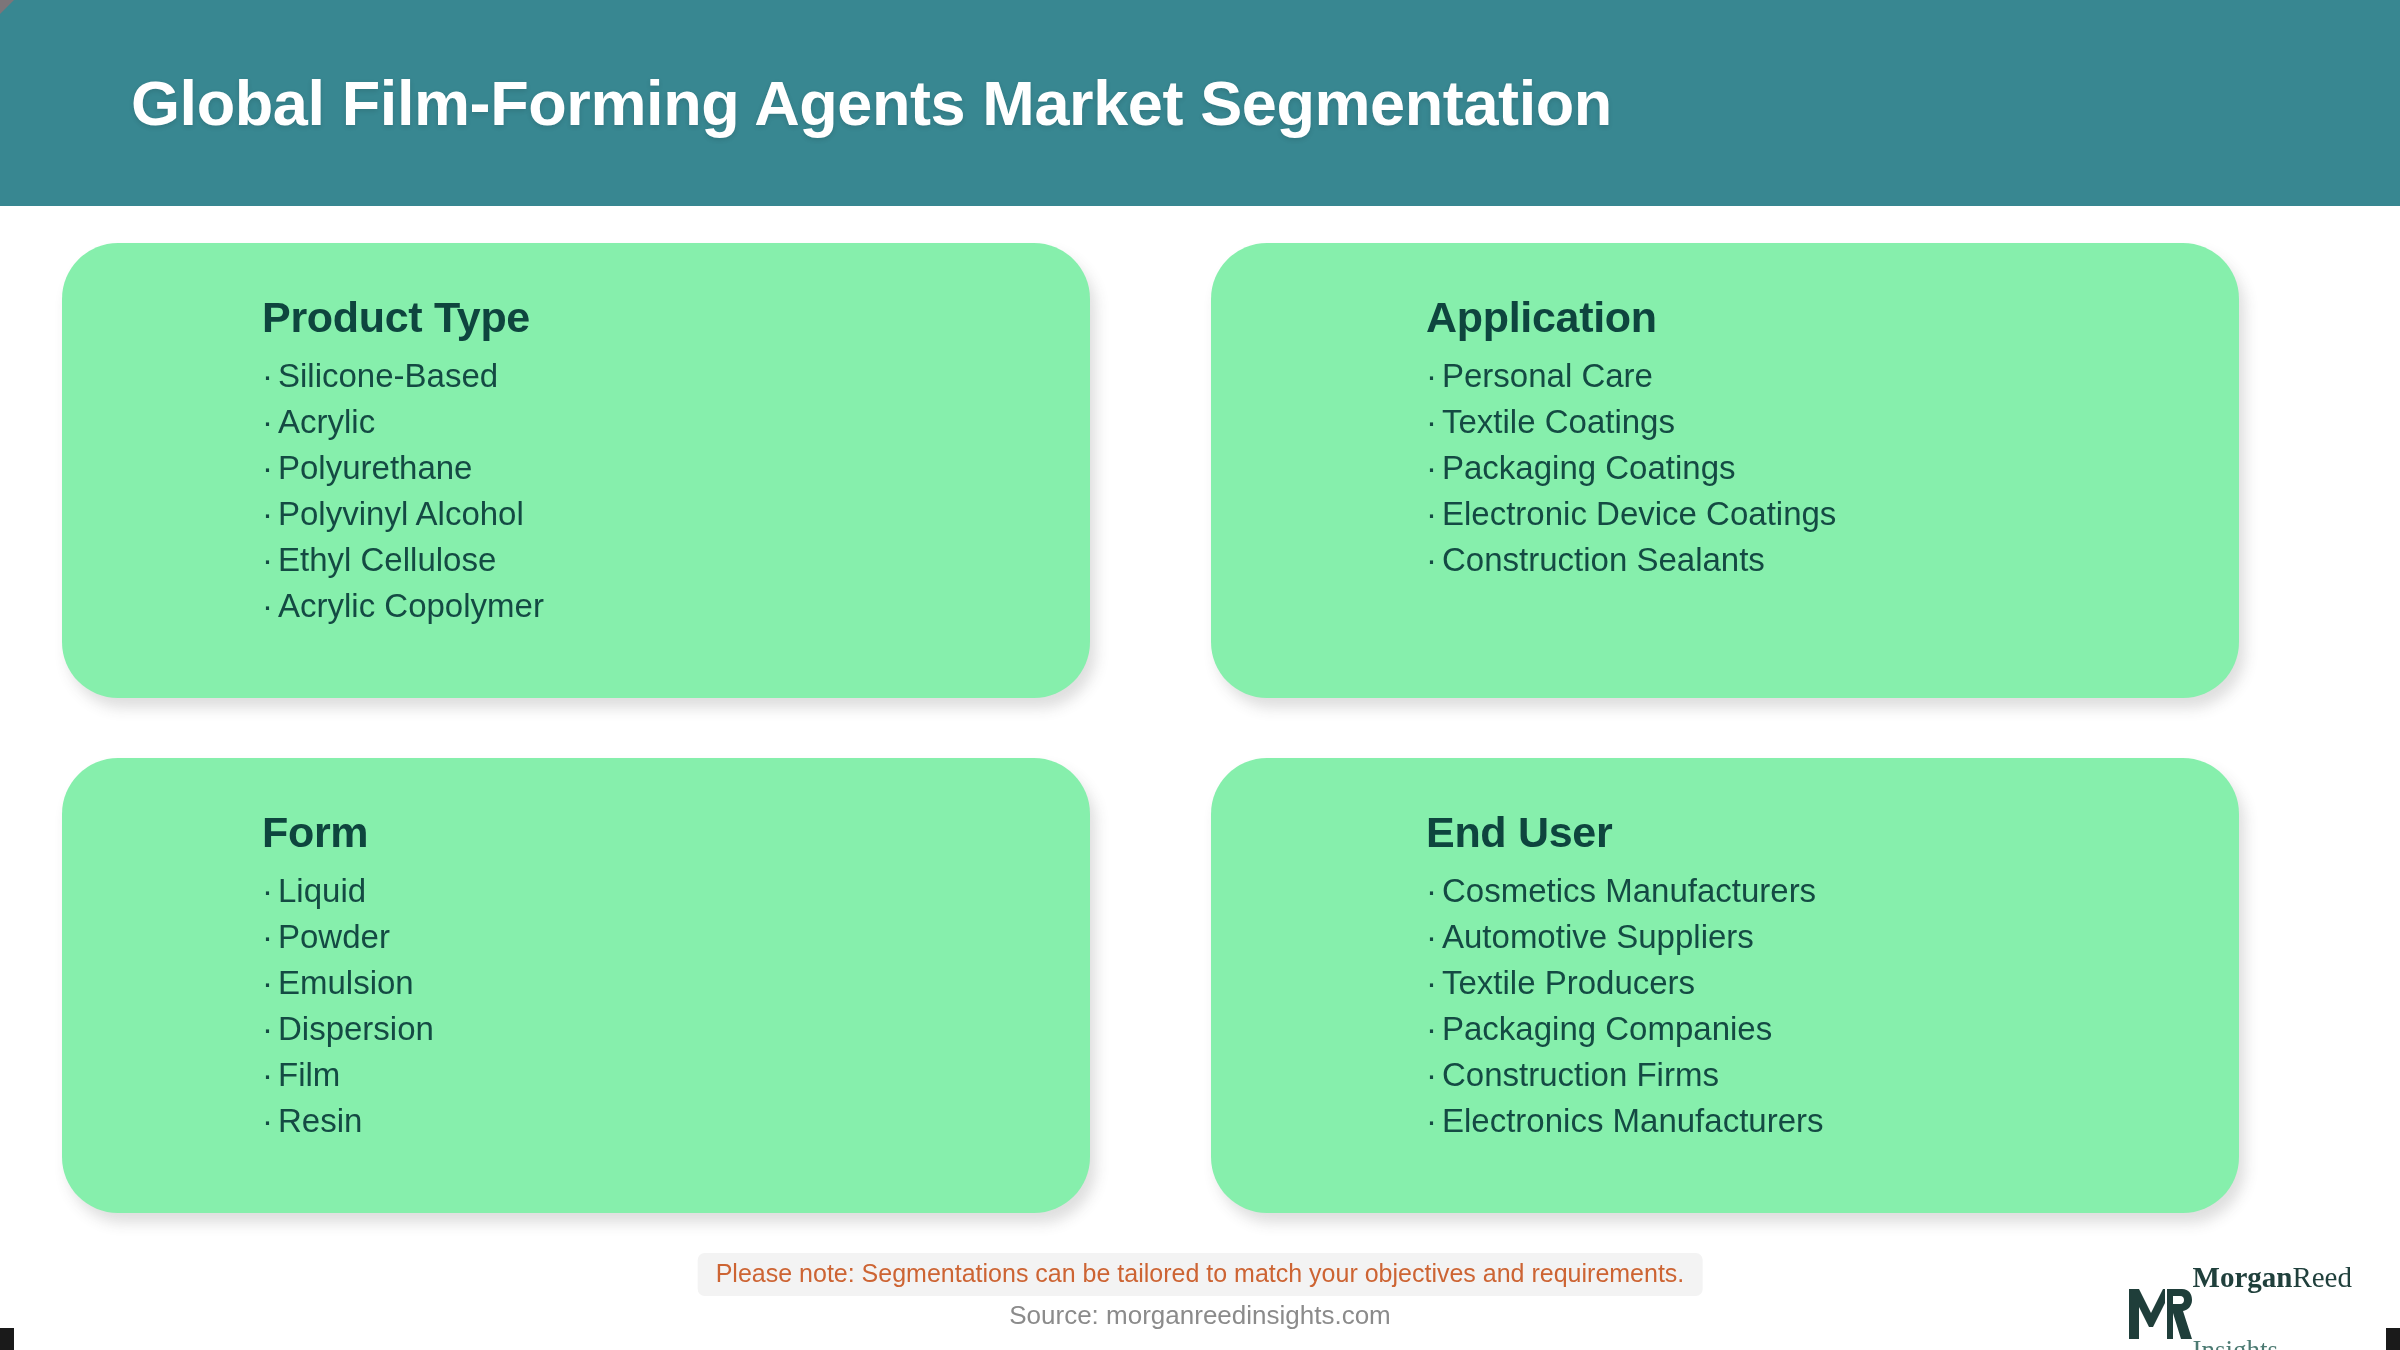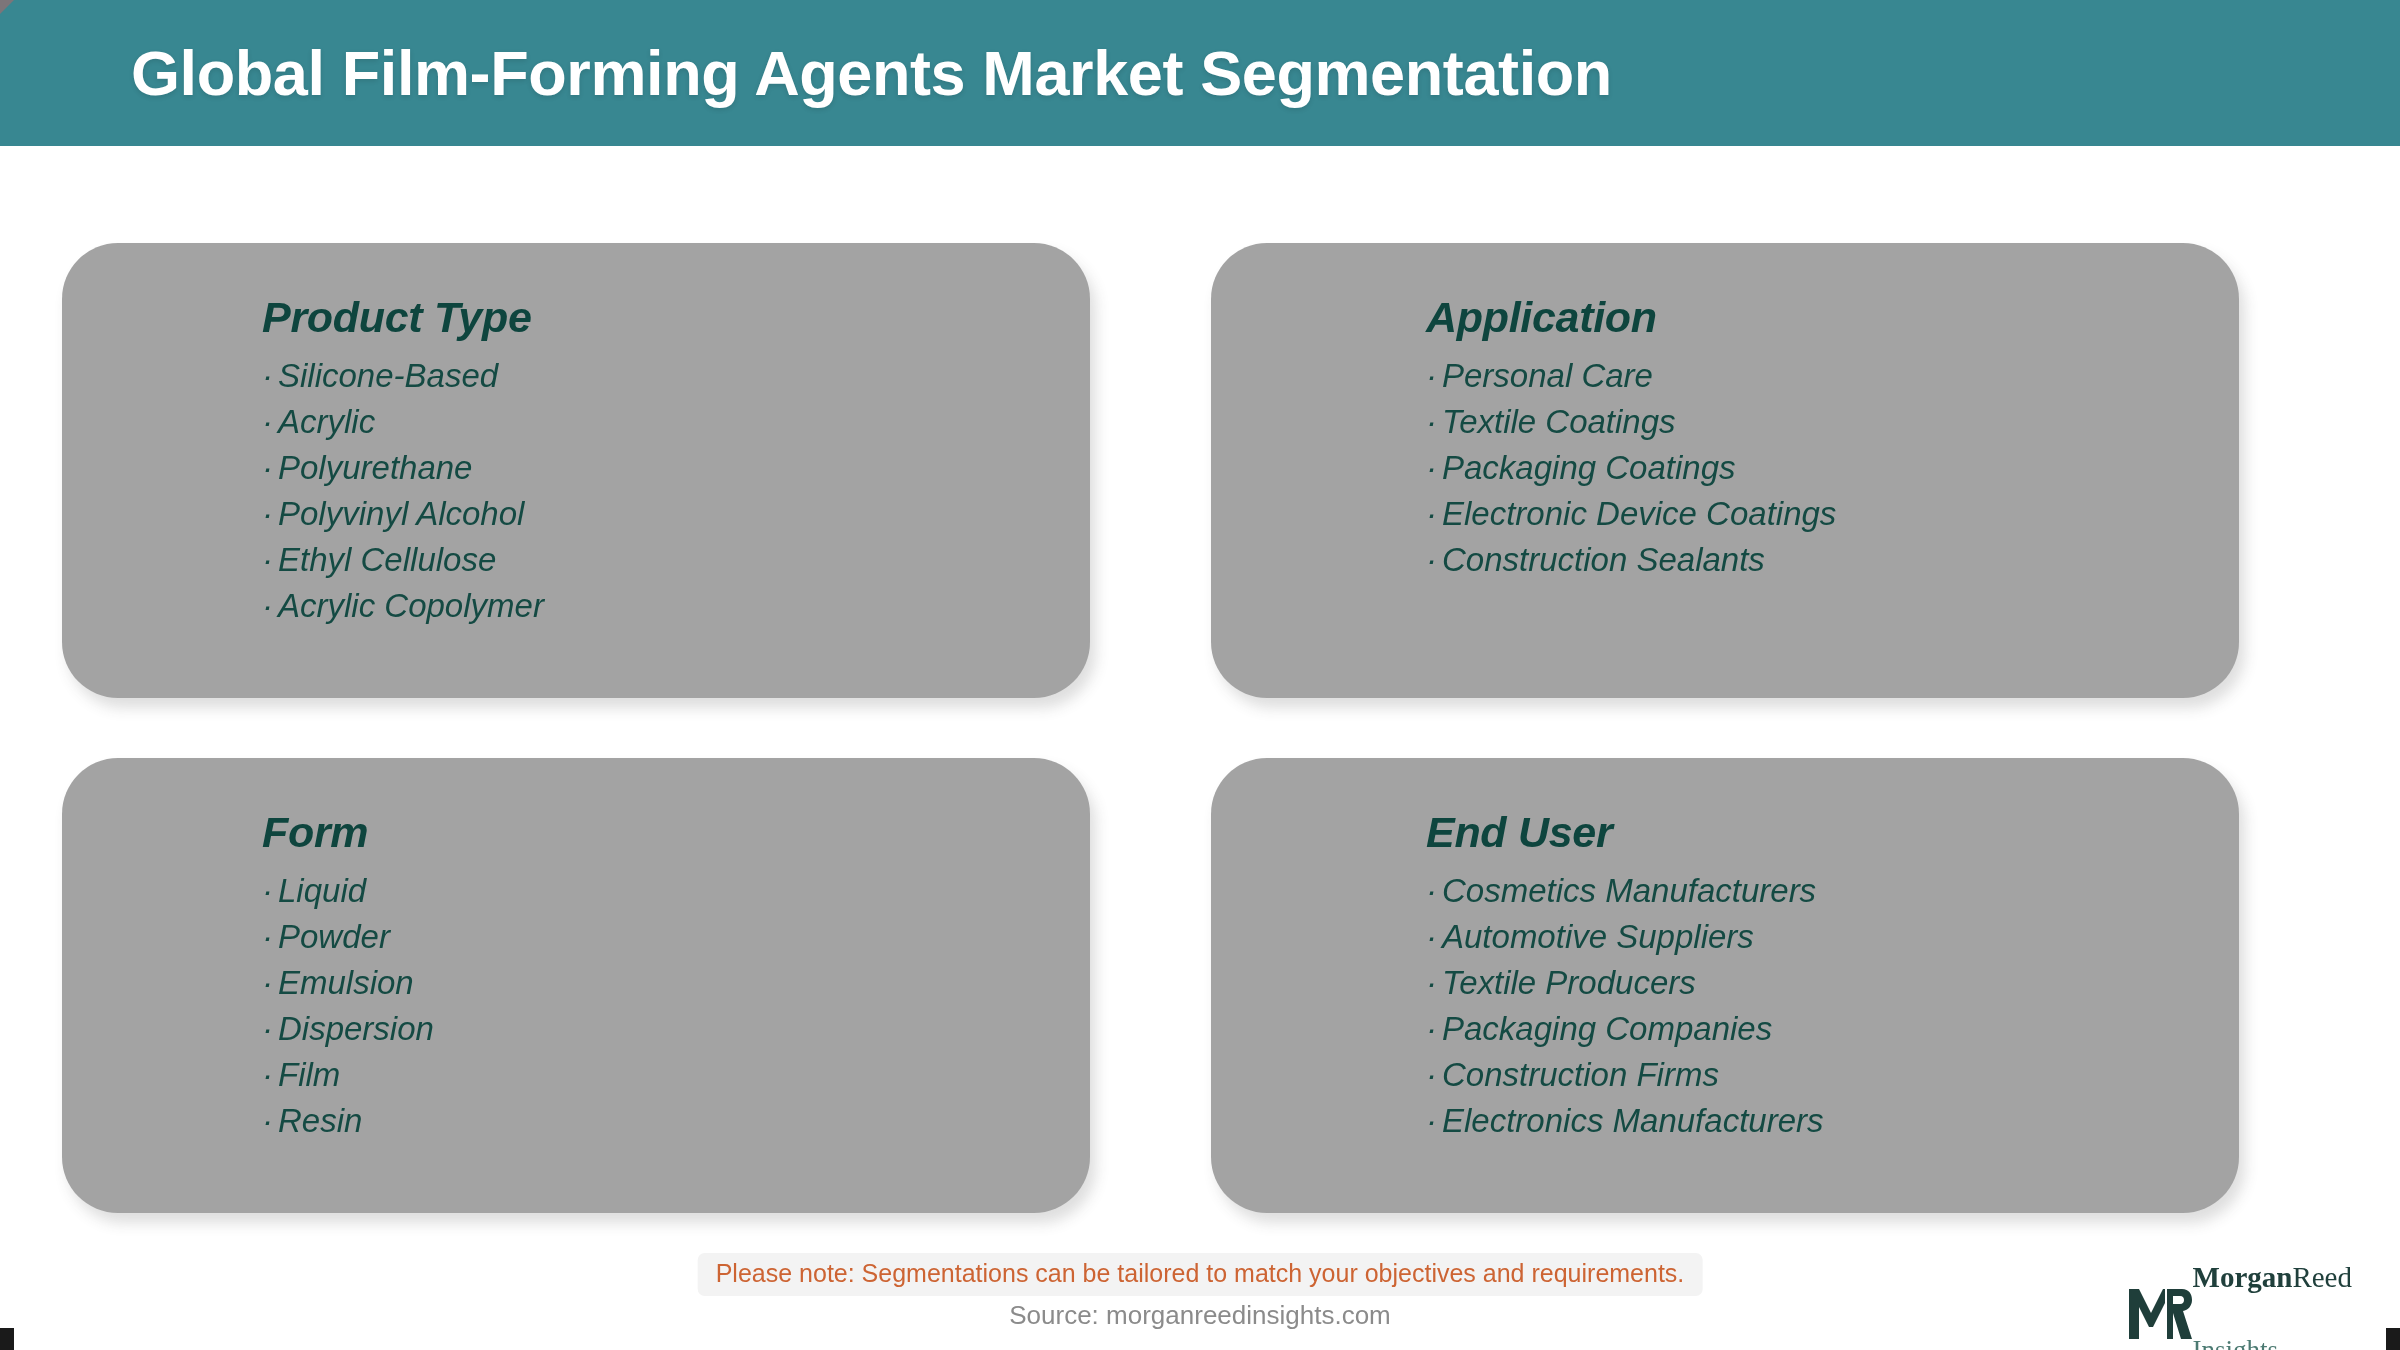--- a/index.html
+++ b/index.html
@@ -17,21 +17,21 @@
     width:2400px;
     height:1350px;
     background:#FFFFFF;
   }
 
   
   #header-bar {
     position:absolute;
     left:0; top:0;
     width:2400px;
-    height:146px;
+    height:206px;
     background:#388791;
     display:flex;
     align-items:center;
   }
   #header-corner-artifact {
     position:absolute;
     left:0; top:0;
     width:14px; height:14px;
     background:#7C7579;
     clip-path:polygon(0 0, 100% 0, 0 100%);
@@ -42,24 +42,23 @@
     font-size:63px;
     font-weight:bold;
     letter-spacing:-0.4px;
     white-space:nowrap;
     text-shadow:0 2px 5px rgba(0,0,0,0.12);
   }
 
   
   .card {
     position:absolute;
-    background:#a3a3a3;
+    background:#86efac;
     border-radius:56px;
     box-shadow:6px 10px 14px rgba(60,60,60,0.17);
-    font-style:italic;
   }
   #card-product-type { left:62px;   top:243px;  width:1028px; height:455px; }
   #card-application  { left:1211px; top:243px;  width:1028px; height:455px; }
   #card-form         { left:62px;   top:758px;  width:1028px; height:455px; }
   #card-end-user     { left:1211px; top:758px;  width:1028px; height:455px; }
 
   .card-inner {
     position:absolute;
     top:50px;
   }

